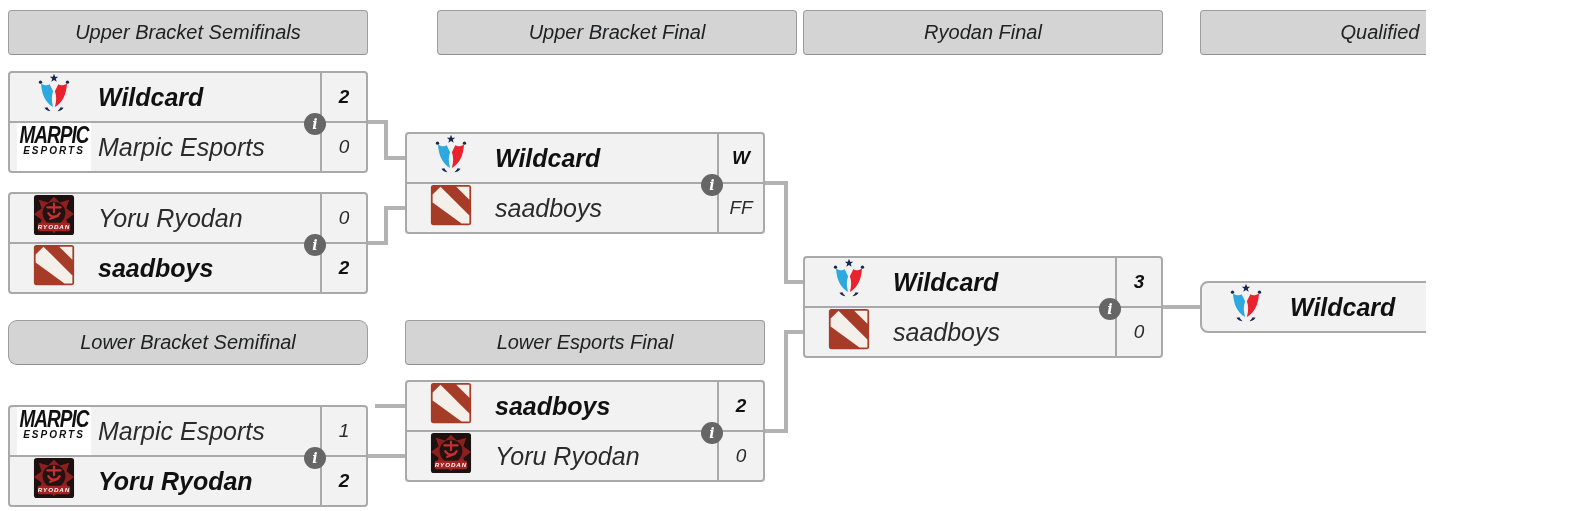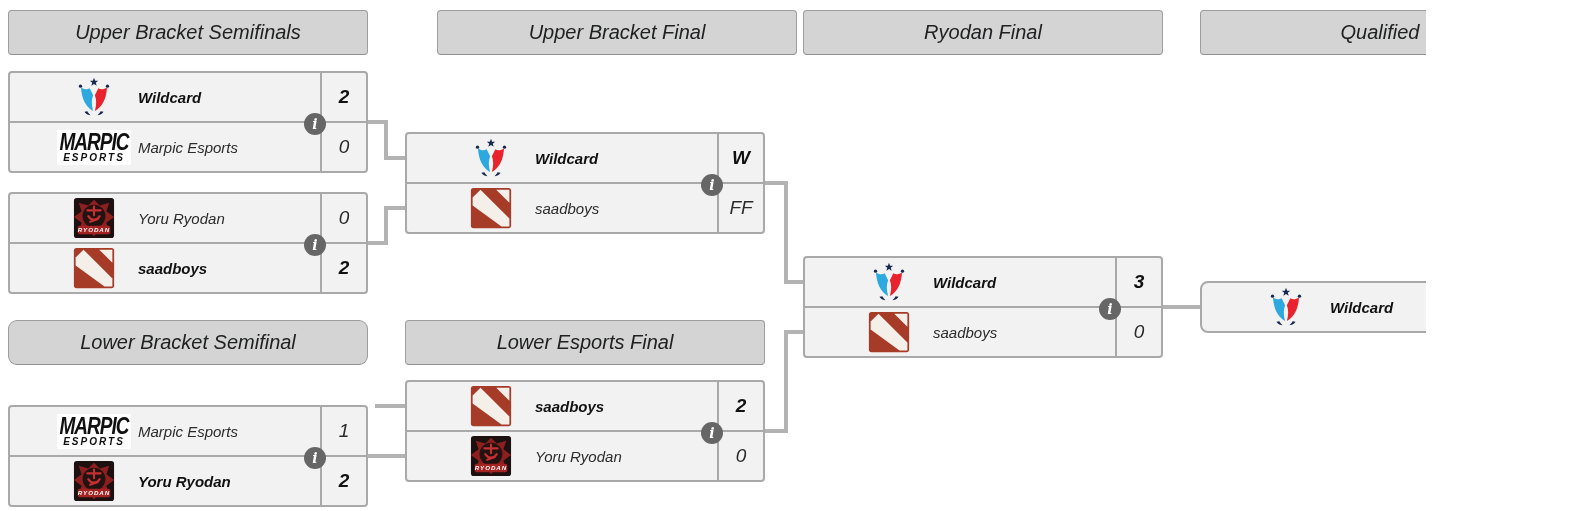--- a/index.html
+++ b/index.html
@@ -49,28 +49,26 @@
     height: 48px;
     display: flex;
     align-items: center;
     cursor: pointer;
   }
   .row-divider { height: 2px; background: #a9a9a9; }
   .logo-cell {
     flex: 0 0 88px;
     height: 48px;
     display: flex;
-    align-items: center;
     justify-content: center;
     overflow: hidden;
-    margin-left: 40px;
   }
   .team-name {
     flex: 1;
-    font-size: 15px;
+    font-size: 25px;
     color: #2b2b2b;
     white-space: nowrap;
     overflow: hidden;
   }
   .score {
     flex: 0 0 44px;
     text-align: center;
     font-size: 19px;
     color: #2b2b2b;
     position: relative;

